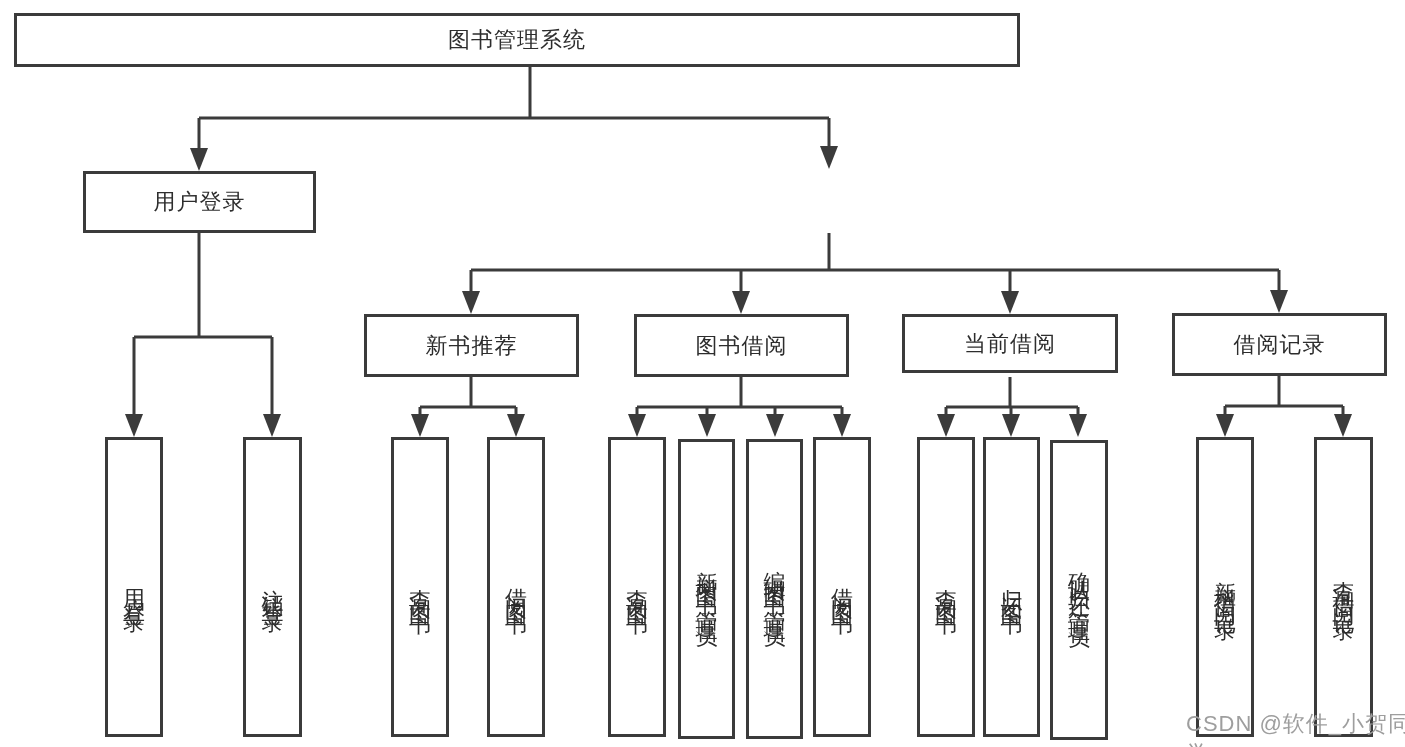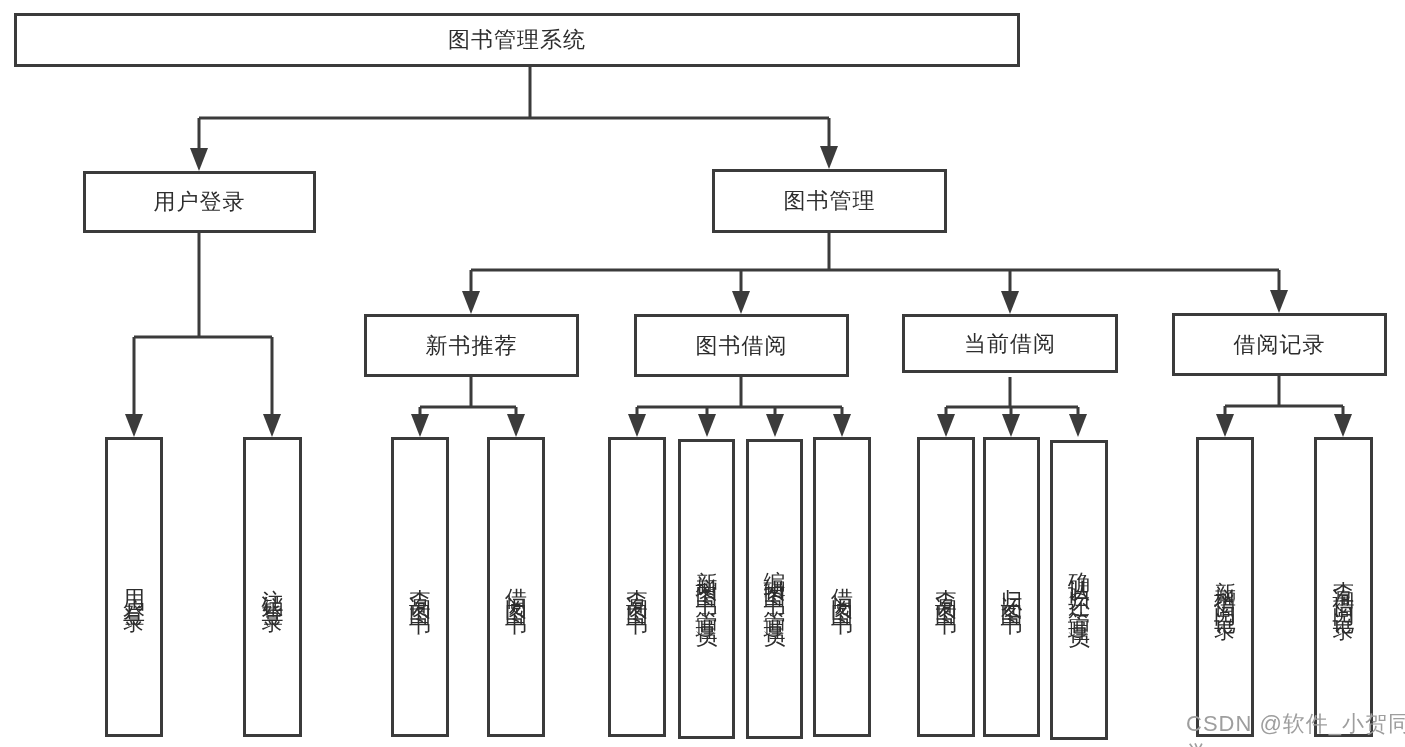--- a/index.html
+++ b/index.html
@@ -82,21 +82,20 @@
       <polygon points="1002,414 1020,414 1011,437"></polygon>
       <polygon points="1069,414 1087,414 1078,437"></polygon>
       <polygon points="1216,414 1234,414 1225,437"></polygon>
       <polygon points="1334,414 1352,414 1343,437"></polygon>
     </g>
   </svg>
 
   <div class="box hbox" style="left:14px;top:13px;width:1006px;height:54px">图书管理系统</div>
 
   <div class="box hbox" style="left:83px;top:171px;width:233px;height:62px">用户登录</div>
-  <div class="box hbox" style="left:712px;top:169px;width:235px;height:64px">图书管理</div>
 
   <div class="box hbox" style="left:364px;top:314px;width:215px;height:63px">新书推荐</div>
   <div class="box hbox" style="left:634px;top:314px;width:215px;height:63px">图书借阅</div>
   <div class="box hbox" style="left:902px;top:314px;width:216px;height:59px">当前借阅</div>
   <div class="box hbox" style="left:1172px;top:313px;width:215px;height:63px">借阅记录</div>
 
   <div class="box vbox" style="left:105px;top:437px;width:58px;height:300px">用户登录</div>
   <div class="box vbox" style="left:243px;top:437px;width:59px;height:300px">注销登录</div>
 
   <div class="box vbox" style="left:391px;top:437px;width:58px;height:300px">查询图书</div>

